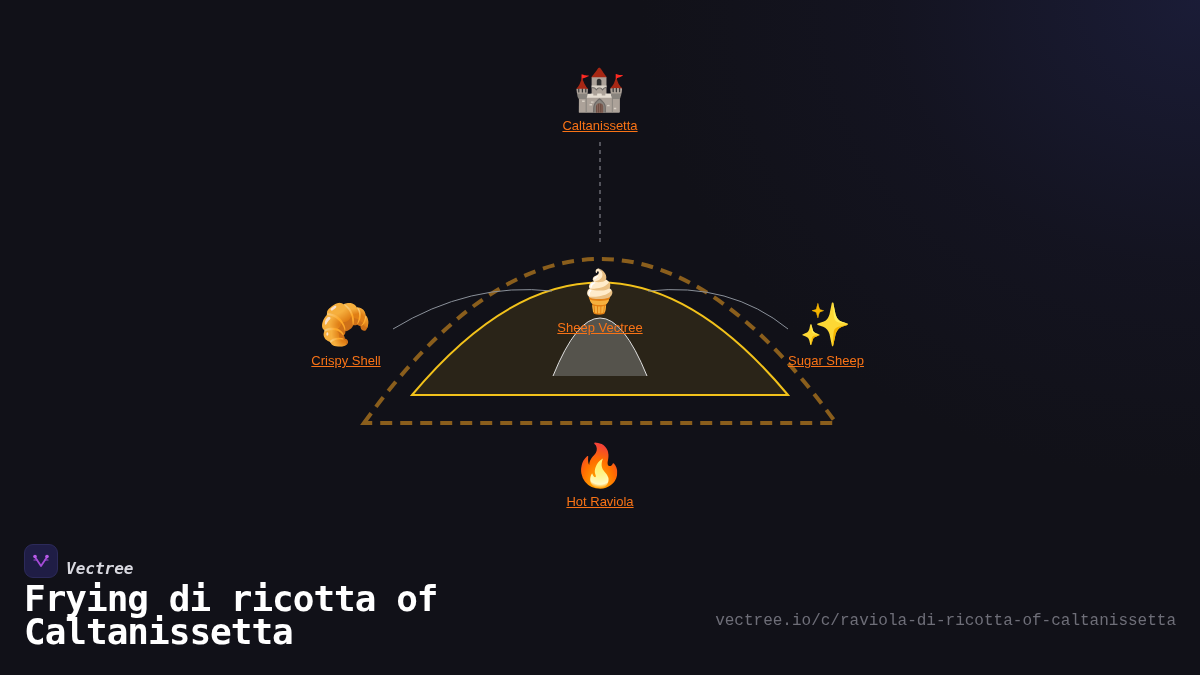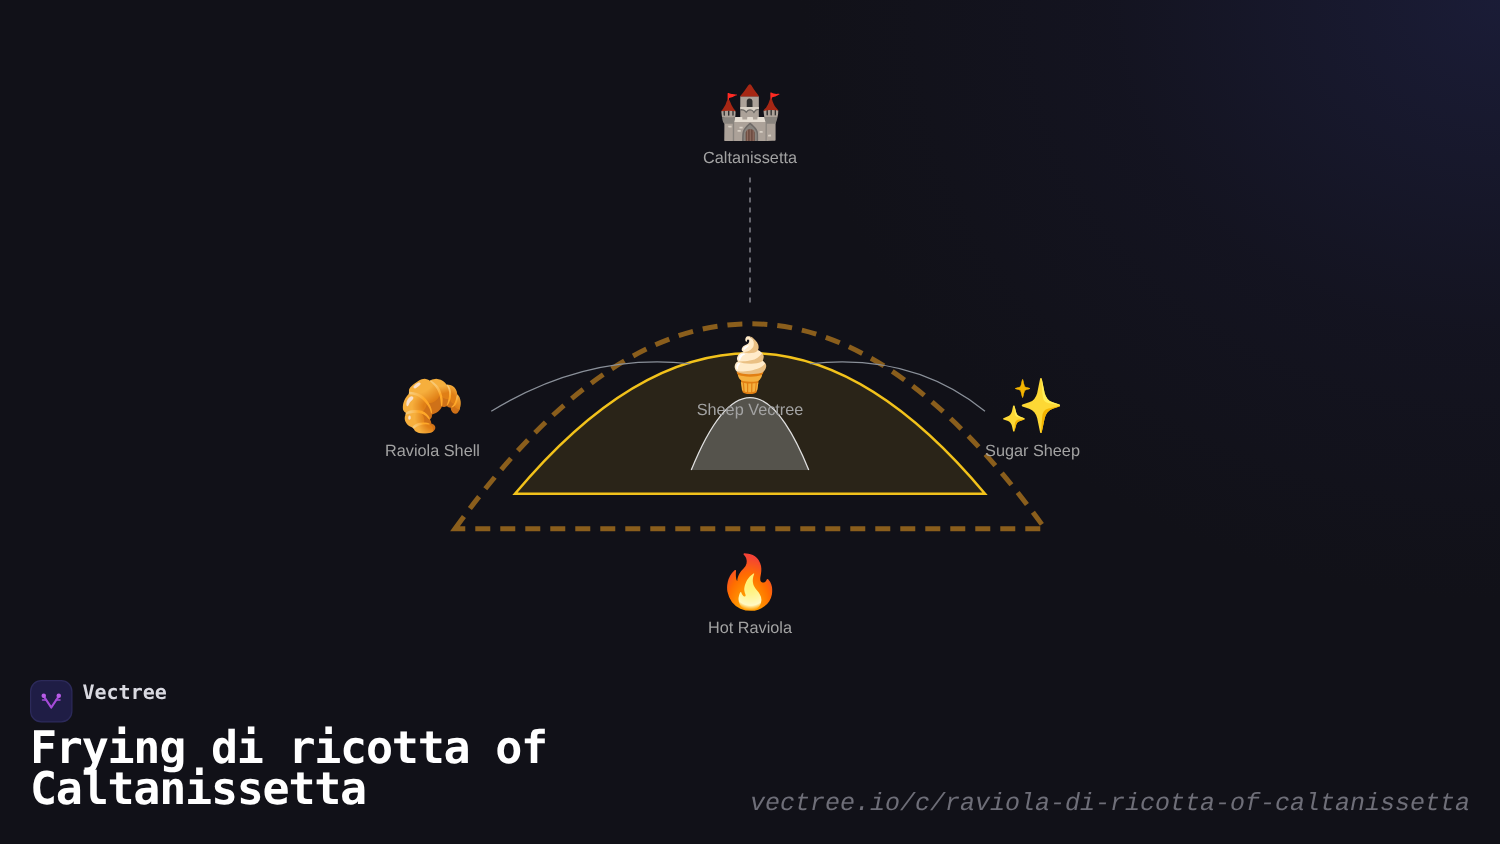--- a/index.html
+++ b/index.html
@@ -32,32 +32,34 @@
       flex-direction: column;
       align-items: center;
       transform: translateX(-50%);
     }
     .node .emoji {
       font-size: 42px;
       line-height: 48px;
       height: 48px;
     }
     .node .label {
-      color: #a3a3a3;
+      color: #f97316;
       font-size: 13px;
       margin-top: 4px;
       white-space: nowrap;
+      text-decoration: underline;
     }
     .brand {
       position: absolute;
       left: 24px;
       top: 544px;
       display: flex;
-      align-items: flex-start;
+      align-items: flex-end;
       gap: 8px;
+      font-style: italic;
     }
     .brand-logo {
       width: 34px;
       height: 34px;
       border-radius: 9px;
       background: #1f1d45;
       border: 1px solid #2c2a5a;
       box-sizing: border-box;
       display: flex;
       align-items: center;
@@ -77,25 +79,24 @@
       font-family: "DejaVu Sans Mono", monospace;
       font-weight: bold;
       font-size: 36px;
       line-height: 33px;
       letter-spacing: -1px;
       width: 560px;
     }
     .url {
       position: absolute;
       right: 24px;
-      top: 632px;
+      top: 612px;
       color: #6e6e78;
       font-family: "Liberation Mono", monospace;
-      font-size: 20px;
-      font-style: italic;
+      font-size: 16px;
     }
   </style>
 </head>
 <body>
 
 <div class="bg"></div>
 
 <svg class="diagram" width="1200" height="675" viewBox="0 0 1200 675">
 
   <line x1="600" y1="142" x2="600" y2="244" stroke="#6a6a72" stroke-width="1.5" stroke-dasharray="4 4"></line>
@@ -116,21 +117,21 @@
   <span class="label">Caltanissetta</span>
 </div>
 
 <div class="node" style="left:600px; top:268px;">
   <span class="emoji">🍦</span>
   <span class="label">Sheep Vectree</span>
 </div>
 
 <div class="node" style="left:346px; top:301px;">
   <span class="emoji">🥐</span>
-  <span class="label">Raviola Shell</span>
+  <span class="label">Crispy Shell</span>
 </div>
 
 <div class="node" style="left:826px; top:301px;">
   <span class="emoji">✨</span>
   <span class="label">Sugar Sheep</span>
 </div>
 
 <div class="node" style="left:600px; top:442px;">
   <span class="emoji">🔥</span>
   <span class="label">Hot Raviola</span>

